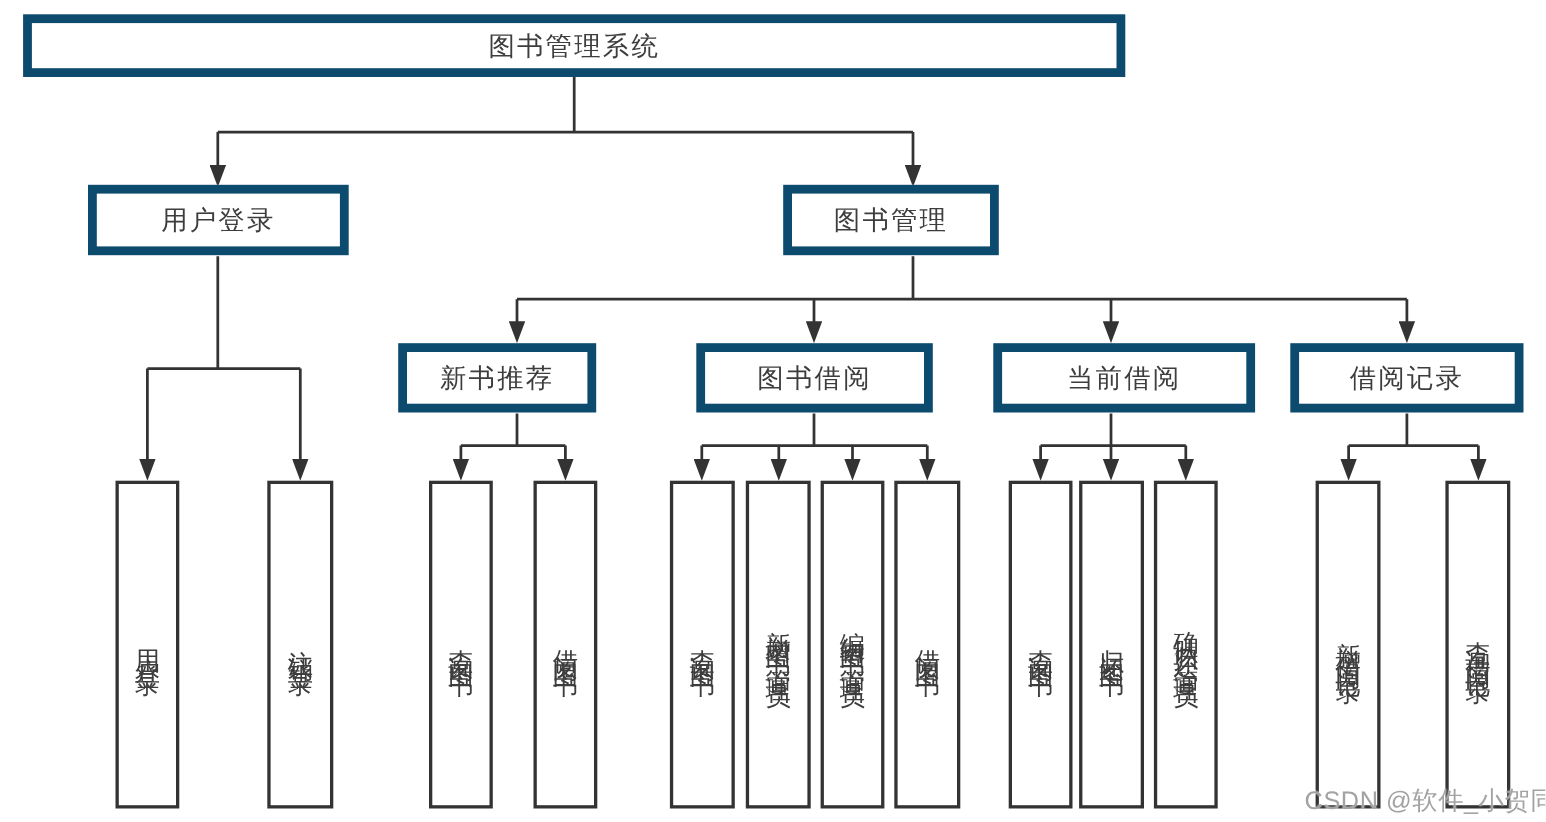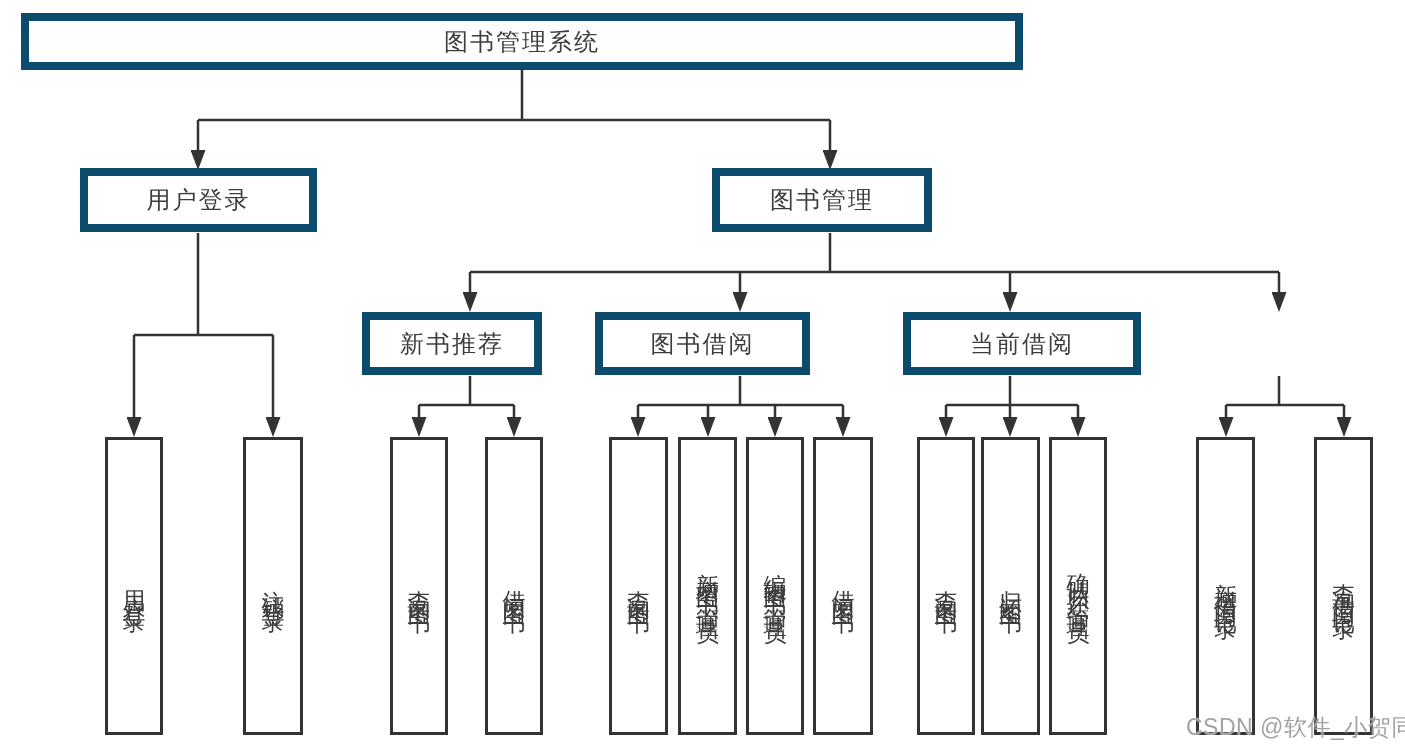--- a/index.html
+++ b/index.html
@@ -81,32 +81,35 @@
     </g>
   </svg>
 
   <div class="node node-root">
     <span class="h-label">图书管理系统</span>
   </div>
 
   <div class="node node-l2" style="left:80px;width:237px;">
     <span class="h-label">用户登录</span>
   </div>
-  <div class="node node-l2" style="left:712px;width:220px;">
+  <div class="node node-l2" style="left:712px;width:196px;">
     <span class="h-label">图书管理</span>
   </div>
 
   <div class="node node-l3" style="left:362px;width:180px;">
     <span class="h-label">新书推荐</span>
   </div>
-  <div class="node node-l3" style="left:595px;width:215px;">
+  <div class="node node-l3" style="left:633px;width:215px;">
     <span class="h-label">图书借阅</span>
   </div>
   <div class="node node-l3" style="left:903px;width:238px;">
     <span class="h-label">当前借阅</span>
+  </div>
+  <div class="node node-l3" style="left:1173px;width:212px;">
+    <span class="h-label">借阅记录</span>
   </div>
 
   <div class="leaf" style="left:105px;width:58px;">
     <span class="v-label">用户登录</span>
   </div>
   <div class="leaf" style="left:243px;width:60px;">
     <span class="v-label">注销登录</span>
   </div>
 
   <div class="leaf" style="left:390px;width:58px;">

